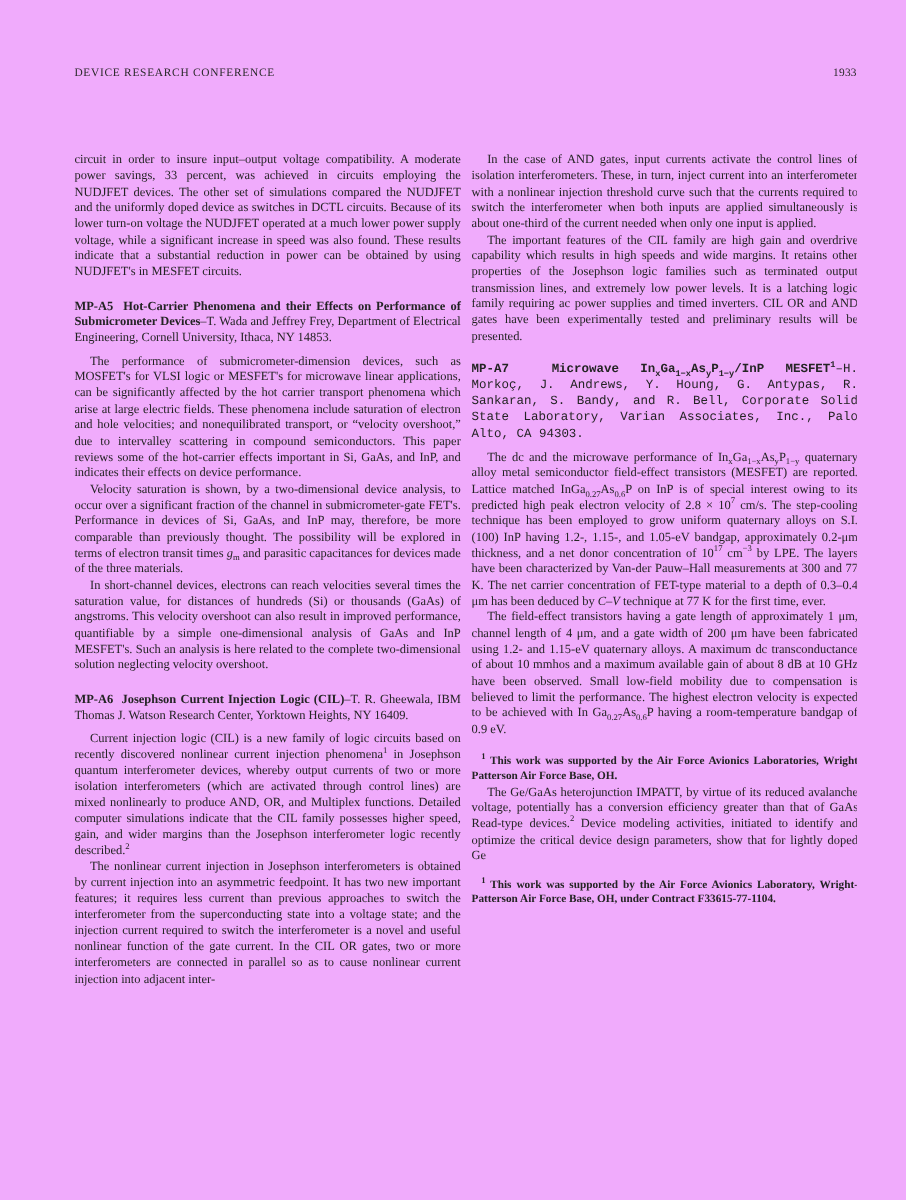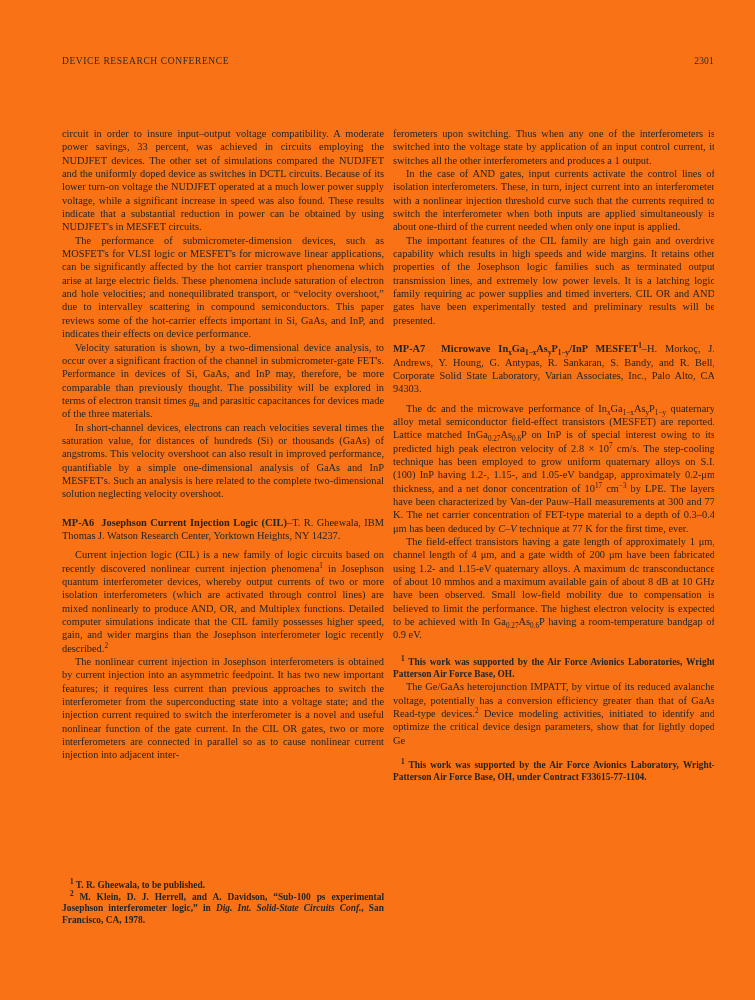--- a/index.html
+++ b/index.html
@@ -1,21 +1,21 @@
 <!DOCTYPE html>
 <html><head>
 <meta charset="utf-8">
 <style>
   html, body { margin: 0; padding: 0; background: #dcdbd7; }
   .page {
     position: relative;
     width: 755px;
     height: 1000px;
     margin: 0 auto;
-    background: #f97316;
+    background: #f0abfc;
     box-sizing: border-box;
     padding: 56px 41px 16px 62px;
     font-family: "Liberation Serif", "DejaVu Serif", serif;
     color: #242424;
     overflow: hidden;
   }
   .runhead {
     display: flex;
     justify-content: space-between;
     align-items: baseline;
@@ -55,53 +55,49 @@
   .fnblock-bottom { margin-top: auto; padding-bottom: 32px; }
   .fnblock-mid { margin-top: 15px; }
   .fnblock-end { margin-top: 13px; padding-bottom: 26px; }
   p.fn {
     font-size: 9.4px;
     line-height: 11.8px;
     text-indent: 8px;
     text-align: justify;
     font-weight: bold;
   }
-  .sp2 { margin-top: 26px; }
+  .sp2 { margin-top: 26px; font-family: Liberation Mono, monospace; }
 </style>
 </head>
 <body>
 
 <div class="page">
 
   <div class="runhead">
     <span class="conf">DEVICE RESEARCH CONFERENCE</span>
-    <span class="pagenum">2301</span>
+    <span class="pagenum">1933</span>
   </div>
 
   <div class="columns">
 
     <div class="col">
       <p class="body noindent">circuit in order to insure input–output voltage compatibility. A moderate power savings, 33 percent, was achieved in circuits employing the NUDJFET devices. The other set of simulations compared the NUDJFET and the uniformly doped device as switches in DCTL circuits. Because of its lower turn-on voltage the NUDJFET operated at a much lower power supply voltage, while a significant increase in speed was also found. These results indicate that a substantial reduction in power can be obtained by using NUDJFET's in MESFET circuits.</p>
 
+      <p class="heading"><b>MP-A5&nbsp;&nbsp;Hot-Carrier Phenomena and their Effects on Performance of Submicrometer Devices</b><span>–T. Wada and Jeffrey Frey, Department of Electrical Engineering, Cornell University, Ithaca, NY 14853.</span></p>
       <p class="body">The performance of submicrometer-dimension devices, such as MOSFET's for VLSI logic or MESFET's for microwave linear applications, can be significantly affected by the hot carrier transport phenomena which arise at large electric fields. These phenomena include saturation of electron and hole velocities; and nonequilibrated transport, or “velocity overshoot,” due to intervalley scattering in compound semiconductors. This paper reviews some of the hot-carrier effects important in Si, GaAs, and InP, and indicates their effects on device performance.</p>
       <p class="body">Velocity saturation is shown, by a two-dimensional device analysis, to occur over a significant fraction of the channel in submicrometer-gate FET's. Performance in devices of Si, GaAs, and InP may, therefore, be more comparable than previously thought. The possibility will be explored in terms of electron transit times <i>g</i><sub>m</sub> and parasitic capacitances for devices made of the three materials.</p>
       <p class="body">In short-channel devices, electrons can reach velocities several times the saturation value, for distances of hundreds (Si) or thousands (GaAs) of angstroms. This velocity overshoot can also result in improved performance, quantifiable by a simple one-dimensional analysis of GaAs and InP MESFET's. Such an analysis is here related to the complete two-dimensional solution neglecting velocity overshoot.</p>
 
-      <p class="heading"><b>MP-A6&nbsp;&nbsp;Josephson Current Injection Logic (CIL)</b><span>–T. R. Gheewala, IBM Thomas J. Watson Research Center, Yorktown Heights, NY 14237.</span></p>
+      <p class="heading"><b>MP-A6&nbsp;&nbsp;Josephson Current Injection Logic (CIL)</b><span>–T. R. Gheewala, IBM Thomas J. Watson Research Center, Yorktown Heights, NY 16409.</span></p>
       <p class="body">Current injection logic (CIL) is a new family of logic circuits based on recently discovered nonlinear current injection phenomena<sup>1</sup> in Josephson quantum interferometer devices, whereby output currents of two or more isolation interferometers (which are activated through control lines) are mixed nonlinearly to produce AND, OR, and Multiplex functions. Detailed computer simulations indicate that the CIL family possesses higher speed, gain, and wider margins than the Josephson interferometer logic recently described.<sup>2</sup></p>
       <p class="body">The nonlinear current injection in Josephson interferometers is obtained by current injection into an asymmetric feedpoint. It has two new important features; it requires less current than previous approaches to switch the interferometer from the superconducting state into a voltage state; and the injection current required to switch the interferometer is a novel and useful nonlinear function of the gate current. In the CIL OR gates, two or more interferometers are connected in parallel so as to cause nonlinear current injection into adjacent inter-</p>
 
-      <div class="fnblock fnblock-bottom">
-        <p class="fn"><sup>1</sup> T. R. Gheewala, to be published.</p>
-        <p class="fn"><sup>2</sup> M. Klein, D. J. Herrell, and A. Davidson, “Sub-100 ps experimental Josephson interferometer logic,” in <i>Dig. Int. Solid-State Circuits Conf.</i>, San Francisco, CA, 1978.</p>
-      </div>
     </div>
 
     <div class="col">
-      <p class="body noindent">ferometers upon switching. Thus when any one of the interferometers is switched into the voltage state by application of an input control current, it switches all the other interferometers and produces a 1 output.</p>
       <p class="body">In the case of AND gates, input currents activate the control lines of isolation interferometers. These, in turn, inject current into an interferometer with a nonlinear injection threshold curve such that the currents required to switch the interferometer when both inputs are applied simultaneously is about one-third of the current needed when only one input is applied.</p>
       <p class="body">The important features of the CIL family are high gain and overdrive capability which results in high speeds and wide margins. It retains other properties of the Josephson logic families such as terminated output transmission lines, and extremely low power levels. It is a latching logic family requiring ac power supplies and timed inverters. CIL OR and AND gates have been experimentally tested and preliminary results will be presented.</p>
 
       <p class="heading sp2"><b>MP-A7&nbsp;&nbsp;Microwave In<sub>x</sub>Ga<sub>1−x</sub>As<sub>y</sub>P<sub>1−y</sub>/InP MESFET<sup>1</sup></b><span>–H. Morkoç, J. Andrews, Y. Houng, G. Antypas, R. Sankaran, S. Bandy, and R. Bell, Corporate Solid State Laboratory, Varian Associates, Inc., Palo Alto, CA 94303.</span></p>
       <p class="body">The dc and the microwave performance of In<sub>x</sub>Ga<sub>1−x</sub>As<sub>y</sub>P<sub>1−y</sub> quaternary alloy metal semiconductor field-effect transistors (MESFET) are reported. Lattice matched InGa<sub>0.27</sub>As<sub>0.6</sub>P on InP is of special interest owing to its predicted high peak electron velocity of 2.8 × 10<sup>7</sup> cm/s. The step-cooling technique has been employed to grow uniform quaternary alloys on S.I. (100) InP having 1.2-, 1.15-, and 1.05-eV bandgap, approximately 0.2-μm thickness, and a net donor concentration of 10<sup>17</sup> cm<sup>−3</sup> by LPE. The layers have been characterized by Van-der Pauw–Hall measurements at 300 and 77 K. The net carrier concentration of FET-type material to a depth of 0.3–0.4 μm has been deduced by <i>C–V</i> technique at 77 K for the first time, ever.</p>
       <p class="body">The field-effect transistors having a gate length of approximately 1 μm, channel length of 4 μm, and a gate width of 200 μm have been fabricated using 1.2- and 1.15-eV quaternary alloys. A maximum dc transconductance of about 10 mmhos and a maximum available gain of about 8 dB at 10 GHz have been observed. Small low-field mobility due to compensation is believed to limit the performance. The highest electron velocity is expected to be achieved with In Ga<sub>0.27</sub>As<sub>0.6</sub>P having a room-temperature bandgap of 0.9 eV.</p>
 
       <div class="fnblock fnblock-mid">
         <p class="fn"><sup>1</sup> This work was supported by the Air Force Avionics Laboratories, Wright Patterson Air Force Base, OH.</p>
       </div>

